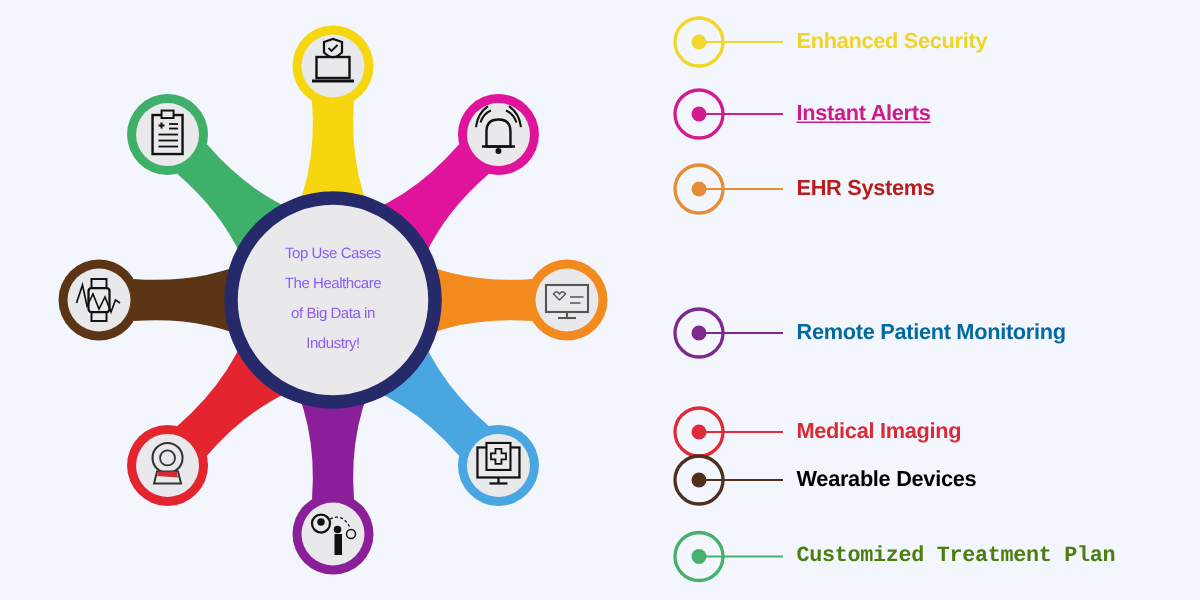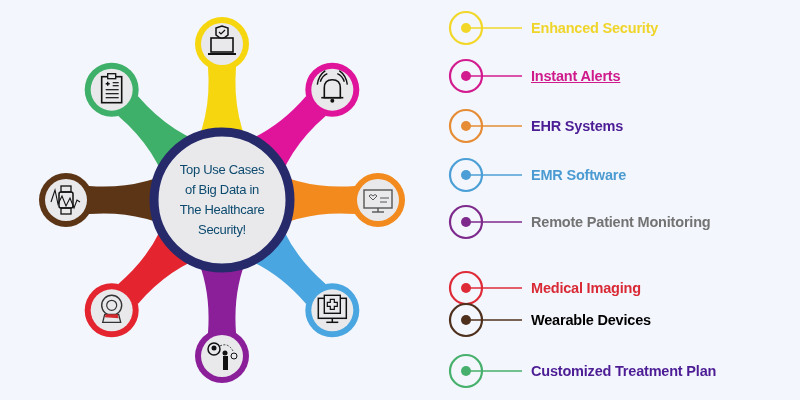--- a/index.html
+++ b/index.html
@@ -8,21 +8,21 @@
     background: #f3f6fc;
     font-family: "Liberation Sans", sans-serif;
     position: relative;
   }
   #diagram { position: absolute; left: 0; top: 0; width: 440px; height: 400px; }
   .hub-title {
     position: absolute; left: 150px; top: 128px; width: 144px; height: 144px;
     display: flex; align-items: center; justify-content: center; text-align: left;
     flex-direction: column;
     font-family: "Liberation Sans", sans-serif;
-    font-size: 13px; line-height: 20px; color: #0c4a6e; letter-spacing: -0.3px;
+    font-size: 10px; line-height: 20px; color: #8b5cf6; letter-spacing: -0.3px;
   }
   .hub-title span { display: block; white-space: nowrap; }
   .legend { position: absolute; left: 440px; top: 0; width: 360px; height: 400px; }
   .legend-item { position: absolute; left: 0; height: 36px; width: 360px; }
   .legend-item svg { position: absolute; left: 0; top: 0; }
   .legend-label {
     position: absolute; left: 91px; top: 0; line-height: 36px;
     font-size: 14.5px; font-weight: bold; white-space: nowrap; letter-spacing: -0.2px;
   }
 </style>
@@ -130,23 +130,23 @@
           <line x1="-6" y1="4" x2="7" y2="4" stroke="#111" stroke-width="1.2"></line>
           <line x1="-6" y1="8" x2="7" y2="8" stroke="#111" stroke-width="1.2"></line>
         </g>
       </g>
     </g>
   <circle cx="222" cy="200" r="68" fill="#e9e9ec" stroke="#262a6b" stroke-width="9"></circle>
 </svg>
 
 <div class="hub-title">
   <span>Top Use Cases</span>
+  <span>The Healthcare</span>
   <span>of Big Data in</span>
-  <span>The Healthcare</span>
-  <span>Security!</span>
+  <span>Industry!</span>
 </div>
 
 <div class="legend">
   <div class="legend-item" style="top: 10px;">
       <svg width="90" height="36">
         <circle cx="26" cy="18" r="16" fill="none" stroke="#f2d728" stroke-width="2.2"></circle>
         <circle cx="26" cy="18" r="5" fill="#f2d728"></circle>
         <line x1="26" y1="18" x2="82" y2="18" stroke="#f2d728" stroke-width="1.3"></line>
       </svg>
       <span class="legend-label" style="color: rgb(239, 213, 42);">Enhanced Security</span>
@@ -158,37 +158,29 @@
         <line x1="26" y1="18" x2="82" y2="18" stroke="#d21b8f" stroke-width="1.3"></line>
       </svg>
       <span class="legend-label" style="color: rgb(207, 26, 140); text-decoration: underline;">Instant Alerts</span>
     </div>
   <div class="legend-item" style="top: 108px;">
       <svg width="90" height="36">
         <circle cx="26" cy="18" r="16" fill="none" stroke="#e68c35" stroke-width="2.2"></circle>
         <circle cx="26" cy="18" r="5" fill="#e68c35"></circle>
         <line x1="26" y1="18" x2="82" y2="18" stroke="#e68c35" stroke-width="1.3"></line>
       </svg>
-      <span class="legend-label" style="color: #4c1d95;">EHR Systems</span>
-    </div>
-  <div class="legend-item" style="top: 157px;">
-      <svg width="90" height="36">
-        <circle cx="26" cy="18" r="16" fill="none" stroke="#4b9fd6" stroke-width="2.2"></circle>
-        <circle cx="26" cy="18" r="5" fill="#4b9fd6"></circle>
-        <line x1="26" y1="18" x2="82" y2="18" stroke="#4b9fd6" stroke-width="1.3"></line>
-      </svg>
-      <span class="legend-label" style="color: rgb(75, 155, 210);">EMR Software</span>
+      <span class="legend-label" style="color: #b91c1c;">EHR Systems</span>
     </div>
   <div class="legend-item" style="top: 204px;">
       <svg width="90" height="36">
         <circle cx="26" cy="18" r="16" fill="none" stroke="#7e2a8d" stroke-width="2.2"></circle>
         <circle cx="26" cy="18" r="5" fill="#7e2a8d"></circle>
         <line x1="26" y1="18" x2="82" y2="18" stroke="#7e2a8d" stroke-width="1.3"></line>
       </svg>
-      <span class="legend-label" style="color: #737373;">Remote Patient Monitoring</span>
+      <span class="legend-label" style="color: #0369a1;">Remote Patient Monitoring</span>
     </div>
   <div class="legend-item" style="top: 270px;">
       <svg width="90" height="36">
         <circle cx="26" cy="18" r="16" fill="none" stroke="#de2b37" stroke-width="2.2"></circle>
         <circle cx="26" cy="18" r="5" fill="#de2b37"></circle>
         <line x1="26" y1="18" x2="82" y2="18" stroke="#de2b37" stroke-width="1.3"></line>
       </svg>
       <span class="legend-label" style="color: rgb(217, 42, 54);">Medical Imaging</span>
     </div>
   <div class="legend-item" style="top: 302px;">
@@ -198,15 +190,15 @@
         <line x1="26" y1="18" x2="82" y2="18" stroke="#4e301c" stroke-width="1.3"></line>
       </svg>
       <span class="legend-label" style="color: #000000;">Wearable Devices</span>
     </div>
   <div class="legend-item" style="top: 353px;">
       <svg width="90" height="36">
         <circle cx="26" cy="18" r="16" fill="none" stroke="#47b06c" stroke-width="2.2"></circle>
         <circle cx="26" cy="18" r="5" fill="#47b06c"></circle>
         <line x1="26" y1="18" x2="82" y2="18" stroke="#47b06c" stroke-width="1.3"></line>
       </svg>
-      <span class="legend-label" style="color: #4c1d95;">Customized Treatment Plan</span>
+      <span class="legend-label" style="color: #4d7c0f; font-family: Liberation Mono, monospace;">Customized Treatment Plan</span>
     </div>
 </div>
 
 </body></html>

